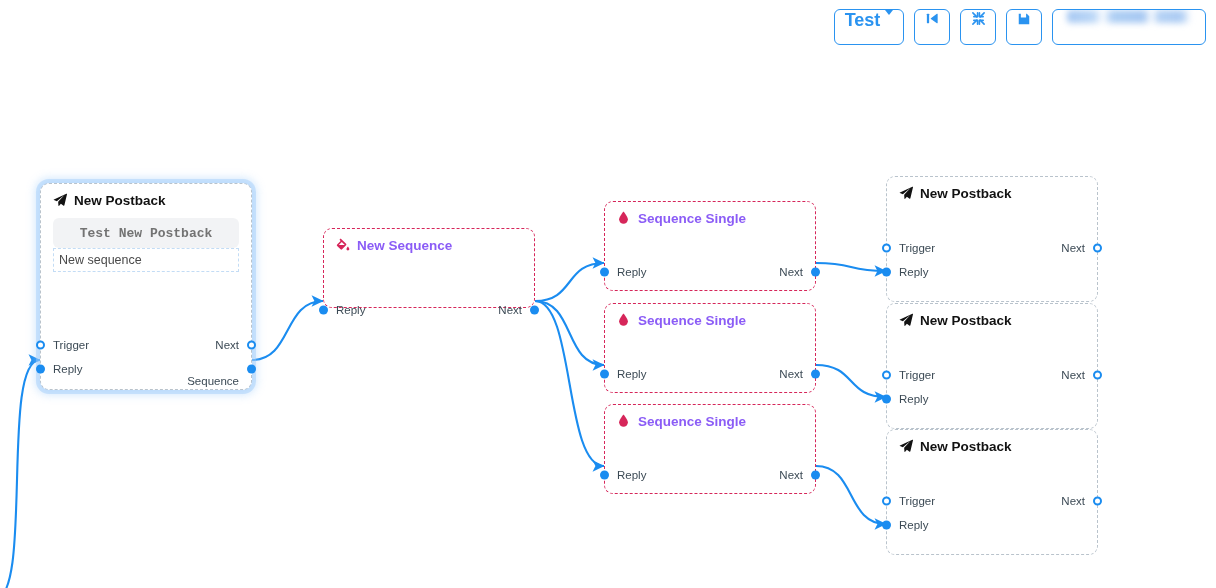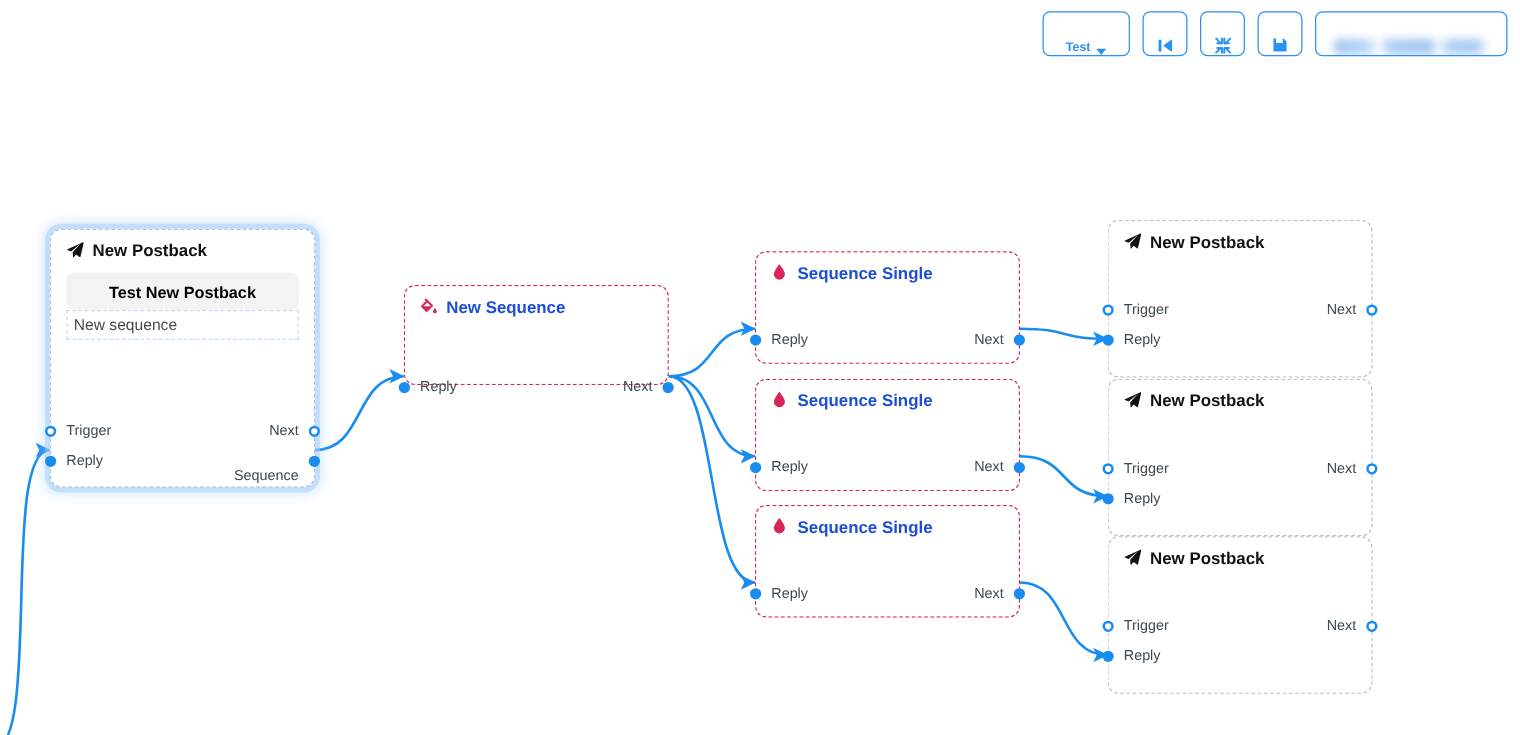--- a/index.html
+++ b/index.html
@@ -16,23 +16,23 @@
   #toolbar {
     position: absolute; top: 9px; right: 10px;
     display: flex; align-items: center; gap: 10px;
     z-index: 40;
   }
   .tb-btn {
     border: 1px solid #2a93f0;
     border-radius: 6px;
     background: #ffffff;
     height: 36px;
-    display: flex; align-items: flex-end; justify-content: center;
+    display: flex; align-items: flex-start; justify-content: center;
     color: #2a93f0;
-    font-size: 10px; font-weight: bold;
+    font-size: 18px; font-weight: bold;
     cursor: pointer;
     padding: 0 10px;
   }
   .tb-btn.square { width: 36px; padding: 0; }
   .tb-test { width: 70px; gap: 5px; }
   .caret {
     width: 0; height: 0;
     border-left: 4px solid transparent;
     border-right: 4px solid transparent;
     border-top: 5px solid #2a93f0;
@@ -75,21 +75,21 @@
   .node-postback-right { border: 1.4px dashed #b9c3cc; }
   .node-seq { border: 1.6px dashed #d6265a; }
 
   .node-title {
     display: flex; align-items: flex-start; gap: 6px;
     font-size: 13.5px; font-weight: bold;
     padding: 9px 12px 0 12px;
     white-space: nowrap;
   }
   .title-postback { color: #121212; }
-  .title-seq { color: #1d4ed8; }
+  .title-seq { color: #8b5cf6; }
 
   .ico { width: 15px; height: 15px; display: inline-block; flex: none; }
   .port-row {
     position: absolute; left: 0; right: 0; height: 16px;
     display: flex; justify-content: space-between;
   }
   .port-label {
     font-size: 11.5px; color: #3c4a55;
     line-height: 16px; white-space: nowrap;
   }
@@ -103,23 +103,24 @@
   .port.filled { background: #1a8cf0; }
   .port.hollow { background: #ffffff; border: 2px solid #1a8cf0; }
   .port.left { left: -5px; }
   .port.right { right: -5px; }
 
   
   .test-btn {
     margin: 10px 12px 0 12px;
     height: 30px; border-radius: 6px;
     background: #f2f3f5;
-    color: #000000; font-size: 13px; font-weight: bold;
+    color: #737373; font-size: 13px; font-weight: bold;
     display: flex; align-items: center; justify-content: center;
     cursor: pointer;
+    font-family: Liberation Mono, monospace;
   }
   .field {
     margin: 0 12px; height: 24px;
     border: 1px dashed #c3dcf5;
     display: flex; align-items: center;
     padding-left: 5px;
     font-size: 12.5px; color: #4a4a4a;
     background: #fff;
   }
   .field.f1 { margin-top: 9px; border-bottom: none; }

